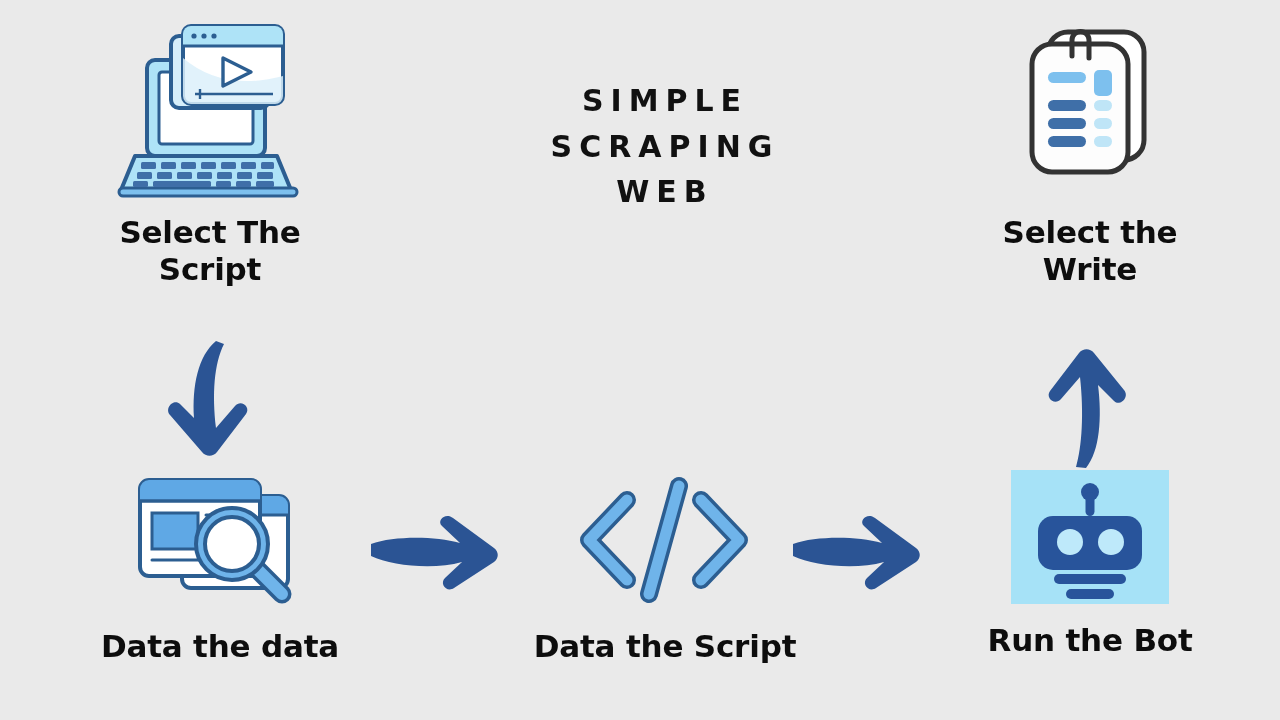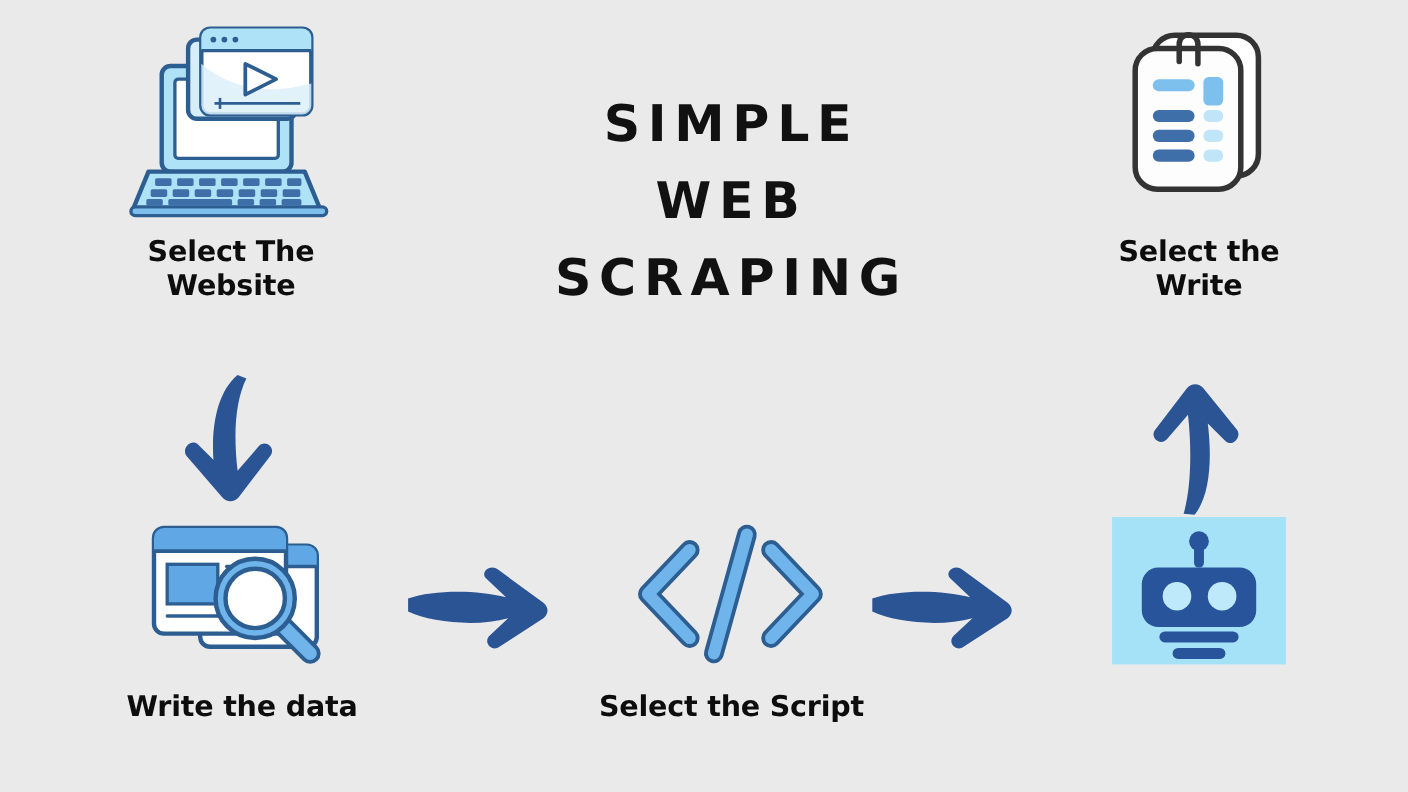--- a/index.html
+++ b/index.html
@@ -24,42 +24,42 @@
 
   
   .title {
     position: absolute;
     left: 430px;
     top: 78px;
     width: 470px;
     text-align: center;
     font-family: "DejaVu Sans", sans-serif;
     font-weight: bold;
-    font-size: 46px;
+    font-size: 30px;
     line-height: 1.52;
     letter-spacing: 7px;
     color: #111111;
     text-transform: uppercase;
   }
   .title .line { display: block; white-space: nowrap; }
 
   
   .step {
     position: absolute;
     text-align: center;
   }
   .step-icon {
     display: flex;
     align-items: center;
     justify-content: center;
   }
   .step-label {
     font-family: "DejaVu Sans", sans-serif;
     font-weight: bold;
-    font-size: 26px;
+    font-size: 31px;
     line-height: 1.18;
     color: #0D0D0D;
     letter-spacing: -0.2px;
   }
 
   
   #step-select   { left: 60px;   top: 18px;  width: 300px; }
   #step-store    { left: 945px;  top: 18px;  width: 290px; }
   #step-find     { left: 55px;   top: 470px; width: 330px; }
   #step-write    { left: 500px;  top: 470px; width: 330px; }
@@ -80,22 +80,22 @@
 
   svg { display: block; overflow: visible; }
 </style>
 </head>
 <body>
 
 <div class="canvas">
 
   <div class="title">
     <span class="line">SIMPLE</span>
+    <span class="line">SCRAPING</span>
     <span class="line">WEB</span>
-    <span class="line">SCRAPING</span>
   </div>
 
   <div class="step" id="step-select">
     <div class="step-icon">
       <svg width="170" height="180" viewBox="0 0 170 180">
 
         <rect x="22" y="42" width="118" height="96" rx="8" fill="#AEE3F7" stroke="#2C5E91" stroke-width="4"></rect>
         <rect x="34" y="54" width="94" height="72" rx="3" fill="#FFFFFF" stroke="#2C5E91" stroke-width="3"></rect>
 
         <path d="M10 138 L152 138 L166 172 L-4 172 Z" fill="#AEE3F7" stroke="#2C5E91" stroke-width="4" stroke-linejoin="round"></path>
@@ -136,21 +136,21 @@
         <path d="M58 40 q40 34 100 18 v20 a8 8 0 0 1 -8 8 h-84 a8 8 0 0 1 -8 -8 z" fill="#DCF0FA" opacity="0.85"></path>
 
         <path d="M98 40 L126 54 L98 68 Z" fill="#FFFFFF" stroke="#2C5E91" stroke-width="3.4" stroke-linejoin="round"></path>
 
         <line x1="70" y1="76" x2="148" y2="76" stroke="#2C5E91" stroke-width="2.4"></line>
         <line x1="75" y1="71" x2="75" y2="81" stroke="#2C5E91" stroke-width="2.4"></line>
       </svg>
     </div>
     <div class="step-label">
       <div>Select The</div>
-      <div>Website</div>
+      <div>Script</div>
     </div>
   </div>
 
   <div class="step" id="step-store">
     <div class="step-icon">
       <svg width="160" height="180" viewBox="0 0 160 180">
 
         <rect x="38" y="14" width="96" height="128" rx="20" fill="#FFFFFF" stroke="#333333" stroke-width="5"></rect>
 
         <rect x="22" y="26" width="96" height="128" rx="20" fill="#FDFDFD" stroke="#333333" stroke-width="5"></rect>
@@ -202,60 +202,63 @@
         </g>
 
         <line x1="140" y1="92" x2="172" y2="124" stroke="#2C5E91" stroke-width="19" stroke-linecap="round"></line>
         <line x1="140" y1="92" x2="172" y2="124" stroke="#6FB4EA" stroke-width="12" stroke-linecap="round"></line>
 
         <circle cx="122" cy="74" r="36" fill="#6FB4EA" stroke="#2C5E91" stroke-width="4"></circle>
         <circle cx="122" cy="74" r="27" fill="#FFFFFF" stroke="#2C5E91" stroke-width="4"></circle>
       </svg>
     </div>
     <div class="step-label">
-      <div>Write the data</div>
+      <div>Data the data</div>
     </div>
   </div>
 
   <div class="step" id="step-write">
     <div class="step-icon">
       <svg width="180" height="140" viewBox="0 0 180 140">
         <g fill="none" stroke="#2C5E91" stroke-width="18" stroke-linecap="round" stroke-linejoin="round">
           <polyline points="52,30 14,70 52,110"></polyline>
           <line x1="104" y1="16" x2="74" y2="124"></line>
           <polyline points="126,30 164,70 126,110"></polyline>
         </g>
         <g fill="none" stroke="#6FB4EA" stroke-width="11" stroke-linecap="round" stroke-linejoin="round">
           <polyline points="52,30 14,70 52,110"></polyline>
           <line x1="104" y1="16" x2="74" y2="124"></line>
           <polyline points="126,30 164,70 126,110"></polyline>
         </g>
       </svg>
     </div>
     <div class="step-label">
-      <div>Select the Script</div>
+      <div>Data the Script</div>
     </div>
   </div>
 
   <div class="step" id="step-run">
     <div class="step-icon">
       <svg width="158" height="134" viewBox="0 0 158 134">
         <rect x="0" y="0" width="158" height="134" fill="#A6E2F7"></rect>
 
         <circle cx="79" cy="22" r="9" fill="#28549B"></circle>
         <rect x="74.5" y="22" width="9" height="24" rx="4.5" fill="#28549B"></rect>
 
         <rect x="27" y="46" width="104" height="54" rx="15" fill="#28549B"></rect>
 
         <circle cx="59" cy="72" r="13" fill="#BEE9FA"></circle>
         <circle cx="100" cy="72" r="13" fill="#BEE9FA"></circle>
 
         <rect x="43" y="104" width="72" height="10" rx="5" fill="#28549B"></rect>
         <rect x="55" y="119" width="48" height="10" rx="5" fill="#28549B"></rect>
       </svg>
+    </div>
+    <div class="step-label">
+      <div>Run the Bot</div>
     </div>
   </div>
 
   <div class="arrow" id="arrow-down">
     <svg width="105" height="125" viewBox="0 0 105 125">
       <path d="M58 3
                C 40 18, 34 48, 36 80
                L 22 66
                C 16 60, 6 70, 12 77
                L 44 114

